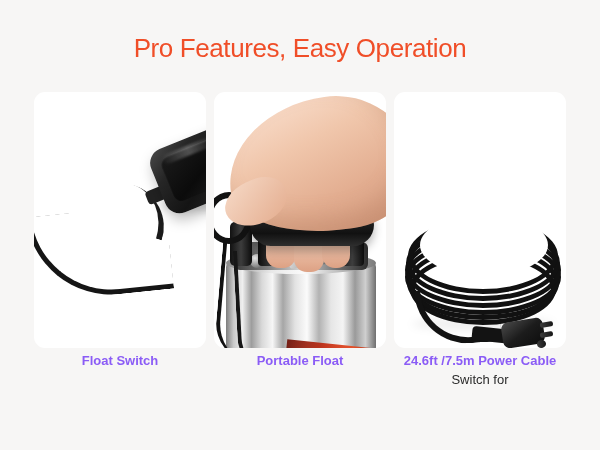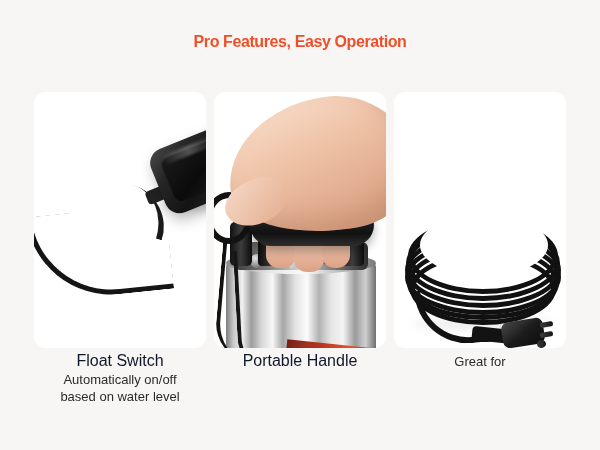--- a/index.html
+++ b/index.html
@@ -8,22 +8,22 @@
     background:#f7f6f5;
     font-family:"Liberation Sans", sans-serif;
     overflow:hidden;
     position:relative;
   }
 
   
   .title {
     position:absolute; left:0; top:33px; width:600px;
     text-align:center;
-    font-size:16px;
-    font-weight:bold;
+    font-size:26px;
+    font-weight:normal;
     letter-spacing:-0.4px;
     color:#f04e28;
     white-space:nowrap;
   }
 
   
   .cards {
     position:absolute; left:34px; top:92px;
     width:532px; height:256px;
     display:flex; gap:8px;
@@ -270,21 +270,21 @@
     background:rgba(0,0,0,.07); border-radius:50%; filter:blur(4px);
   }
 
   
   .captions {
     position:absolute; left:34px; top:352px;
     width:532px; display:flex; gap:8px;
   }
   .caption { flex:1 1 0; text-align:center; }
   .cap-title {
-    font-size:16px; font-weight:normal; color:#0f172a;
+    font-size:13px; font-weight:bold; color:#8b5cf6;
     line-height:18px; white-space:nowrap;
   }
   .cap-desc {
     margin-top:1px;
     font-size:13px; color:#2b2b2b; line-height:17px;
   }
   .cap-desc span { display:block; }
 </style>
 </head>
 <body>
@@ -350,29 +350,26 @@
       <div class="cb-prong p3"></div>
     </div>
   </div>
 
 </div>
 
 <div class="captions">
 
   <div class="caption">
     <div class="cap-title">Float Switch</div>
+  </div>
+
+  <div class="caption">
+    <div class="cap-title">Portable Float</div>
+  </div>
+
+  <div class="caption">
+    <div class="cap-title">24.6ft /7.5m Power Cable</div>
     <div class="cap-desc">
-      <span>Automatically on/off</span>
-      <span>based on water level</span>
+      <span>Switch for</span>
     </div>
   </div>
 
-  <div class="caption">
-    <div class="cap-title">Portable Handle</div>
-  </div>
-
-  <div class="caption">
-    <div class="cap-desc">
-      <span>Great for</span>
-    </div>
-  </div>
-
 </div>
 
 </body></html>

